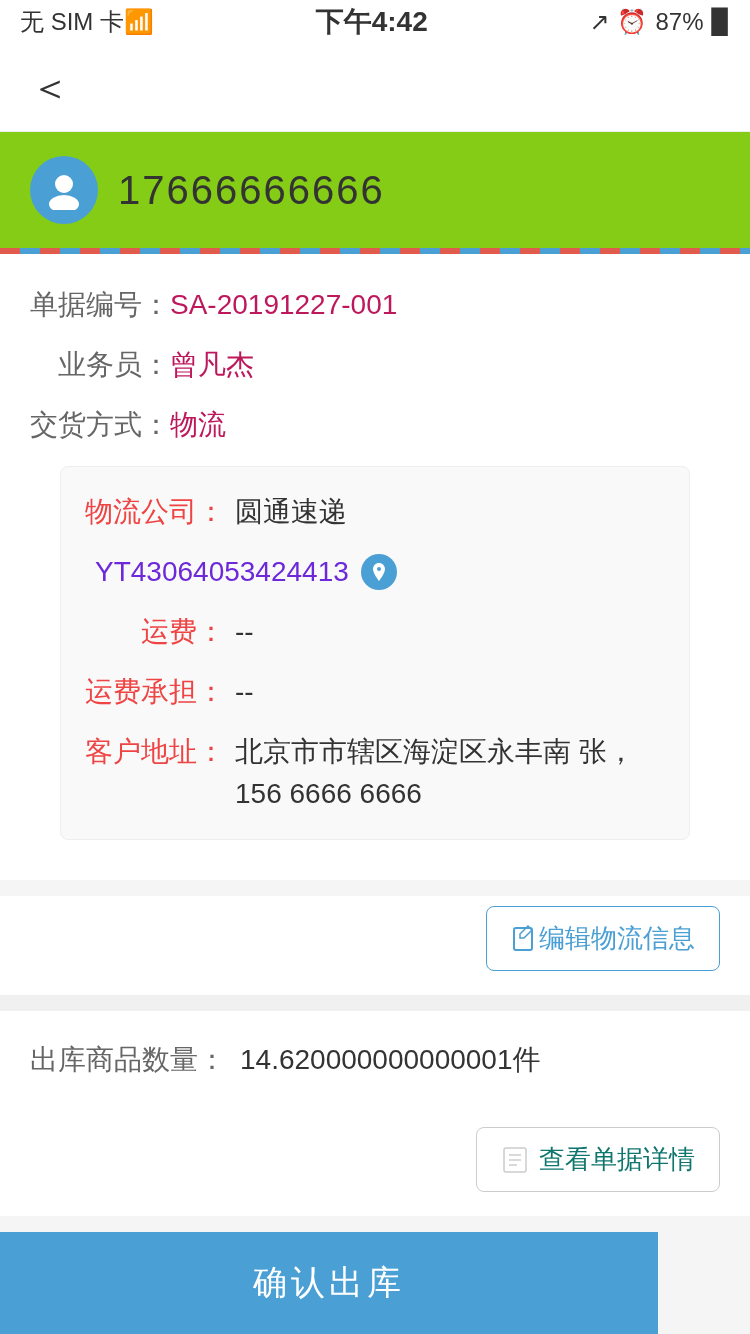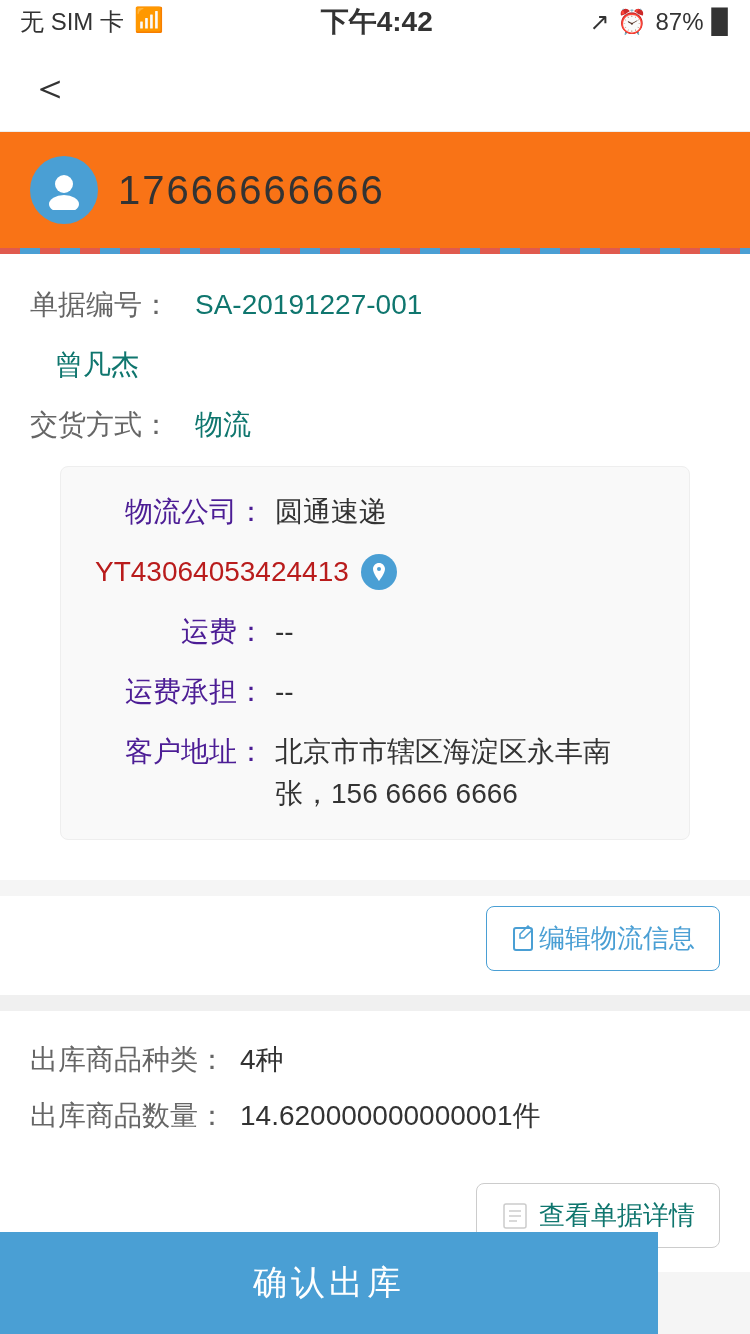--- a/index.html
+++ b/index.html
@@ -17,21 +17,21 @@
     .status-bar {
       height: 44px;
       background: #fff;
       display: flex;
       align-items: center;
       justify-content: space-between;
       padding: 0 20px;
       font-size: 24px;
       color: #333;
     }
-    .status-left { display: flex; gap: 10px; }
+    .status-left { display: flex; align-items: center; }
     .status-right { display: flex; align-items: center; gap: 8px; font-size: 24px; }
 
     
     .nav-bar {
       height: 88px;
       background: #fff;
       display: flex;
       align-items: center;
       padding: 0 30px;
       position: relative;
@@ -47,21 +47,21 @@
       position: absolute;
       left: 50%;
       transform: translateX(-50%);
       font-size: 34px;
       font-weight: 500;
       color: #333;
     }
 
     
     .customer-header {
-      background: #f97316;
+      background: #84cc16;
       padding: 24px 30px;
       display: flex;
       align-items: center;
       gap: 20px;
     }
     .customer-avatar {
       width: 68px;
       height: 68px;
       border-radius: 50%;
       background: #4a9fd4;
@@ -102,58 +102,57 @@
       font-size: 28px;
       line-height: 1.5;
     }
     .info-label {
       color: #666;
       min-width: 140px;
       text-align: right;
       flex-shrink: 0;
     }
     .info-value {
-      color: #0f766e;
+      color: #be185d;
       flex: 1;
-      margin-left: 25px;
+      margin-left: 0;
     }
 
     
     .logistics-card {
       background: #f9f9f9;
       border: 1px solid #eee;
       border-radius: 8px;
       margin: 20px 30px;
       padding: 24px 24px;
     }
     .logistics-row {
       display: flex;
       align-items: flex-start;
       margin-bottom: 18px;
       font-size: 28px;
       line-height: 1.5;
     }
     .logistics-row:last-child { margin-bottom: 0; }
     .logistics-label {
-      color: #4c1d95;
+      color: #ef4444;
       min-width: 140px;
       text-align: right;
       flex-shrink: 0;
-      margin-left: 40px;
     }
     .logistics-value {
       color: #333;
       flex: 1;
       margin-left: 10px;
       display: flex;
       align-items: center;
       flex-wrap: wrap;
     }
     .logistics-value .tracking {
-      color: #b91c1c;
+      color: #6d28d9;
       margin-right: 12px;
     }
     .location-icon {
       width: 36px;
       height: 36px;
       background: #4a9fd4;
       border-radius: 50%;
       display: inline-flex;
       align-items: center;
       justify-content: center;
@@ -279,20 +278,21 @@
 </div>
 
 <div class="dashed-divider"></div>
 
 <div class="info-section">
   <div class="info-row">
     <span class="info-label">单据编号：</span>
     <span class="info-value">SA-20191227-001</span>
   </div>
   <div class="info-row">
+    <span class="info-label">业务员：</span>
     <span class="info-value">曾凡杰</span>
   </div>
   <div class="info-row">
     <span class="info-label">交货方式：</span>
     <span class="info-value">物流</span>
   </div>
 
   <div class="logistics-card">
     <div class="logistics-row">
       <span class="logistics-label">物流公司：</span>
@@ -329,24 +329,20 @@
       <rect x="3" y="3" width="18" height="22" rx="2" stroke="#4a9fd4" stroke-width="2" fill="none"></rect>
       <path d="M17 1l4 4-8 8H9v-4l8-8z" stroke="#4a9fd4" stroke-width="1.5" fill="none"></path>
     </svg>
     <span>编辑物流信息</span>
   </button>
 </div>
 
 <div class="section-separator"></div>
 
 <div class="product-section">
-  <div class="product-row">
-    <span class="product-label">出库商品种类：</span>
-    <span class="product-value">4种</span>
-  </div>
   <div class="product-row">
     <span class="product-label">出库商品数量：</span>
     <span class="product-value">14.620000000000001件</span>
   </div>
 </div>
 
 <div class="view-btn-row">
   <button class="view-btn">
     <svg width="28" height="28" viewBox="0 0 28 28" fill="none">
       <rect x="3" y="2" width="22" height="24" rx="2" stroke="#ccc" stroke-width="1.5" fill="none"></rect>

